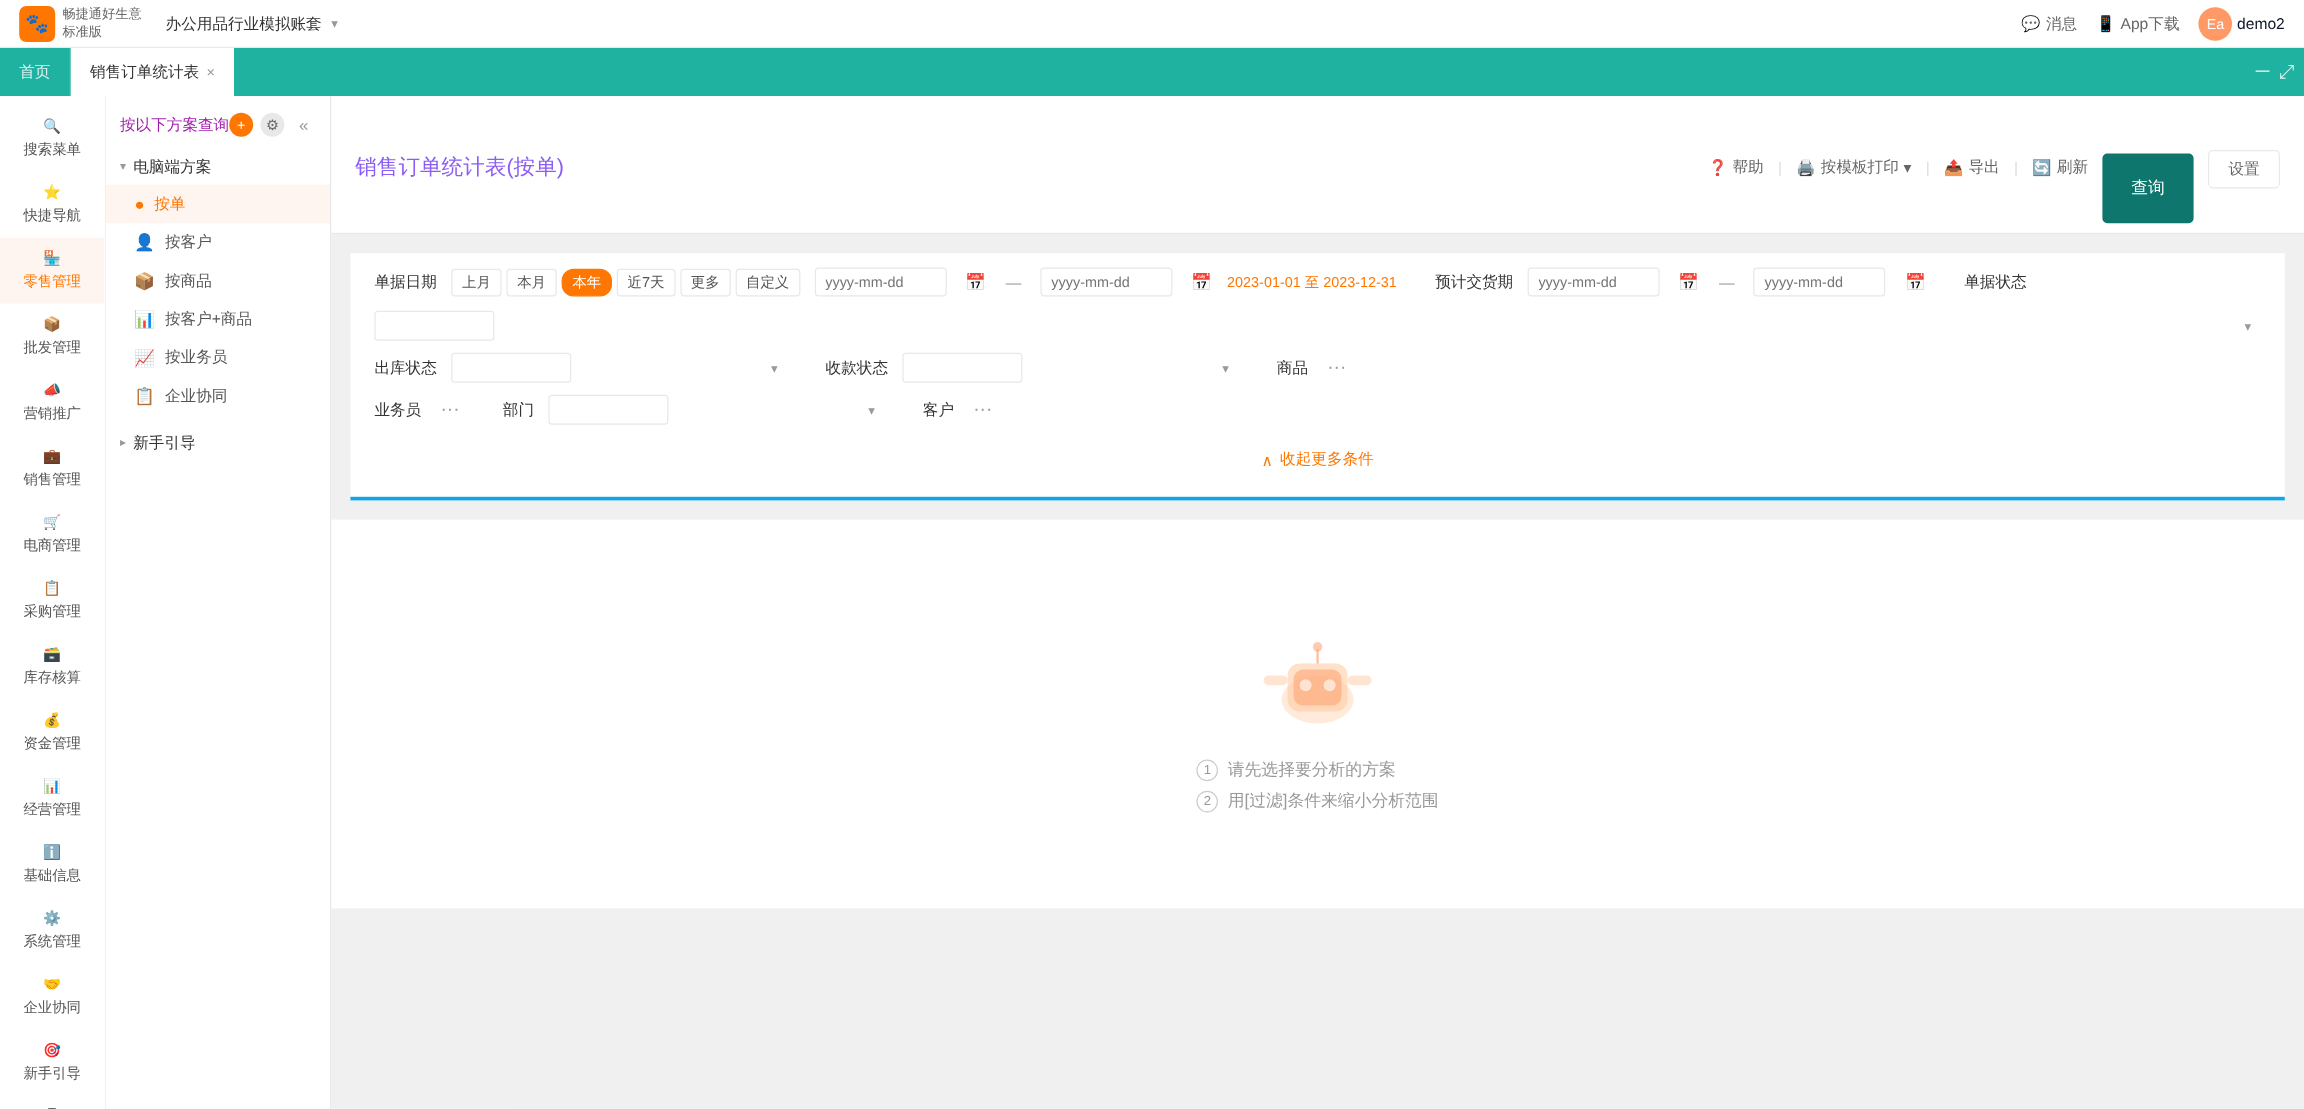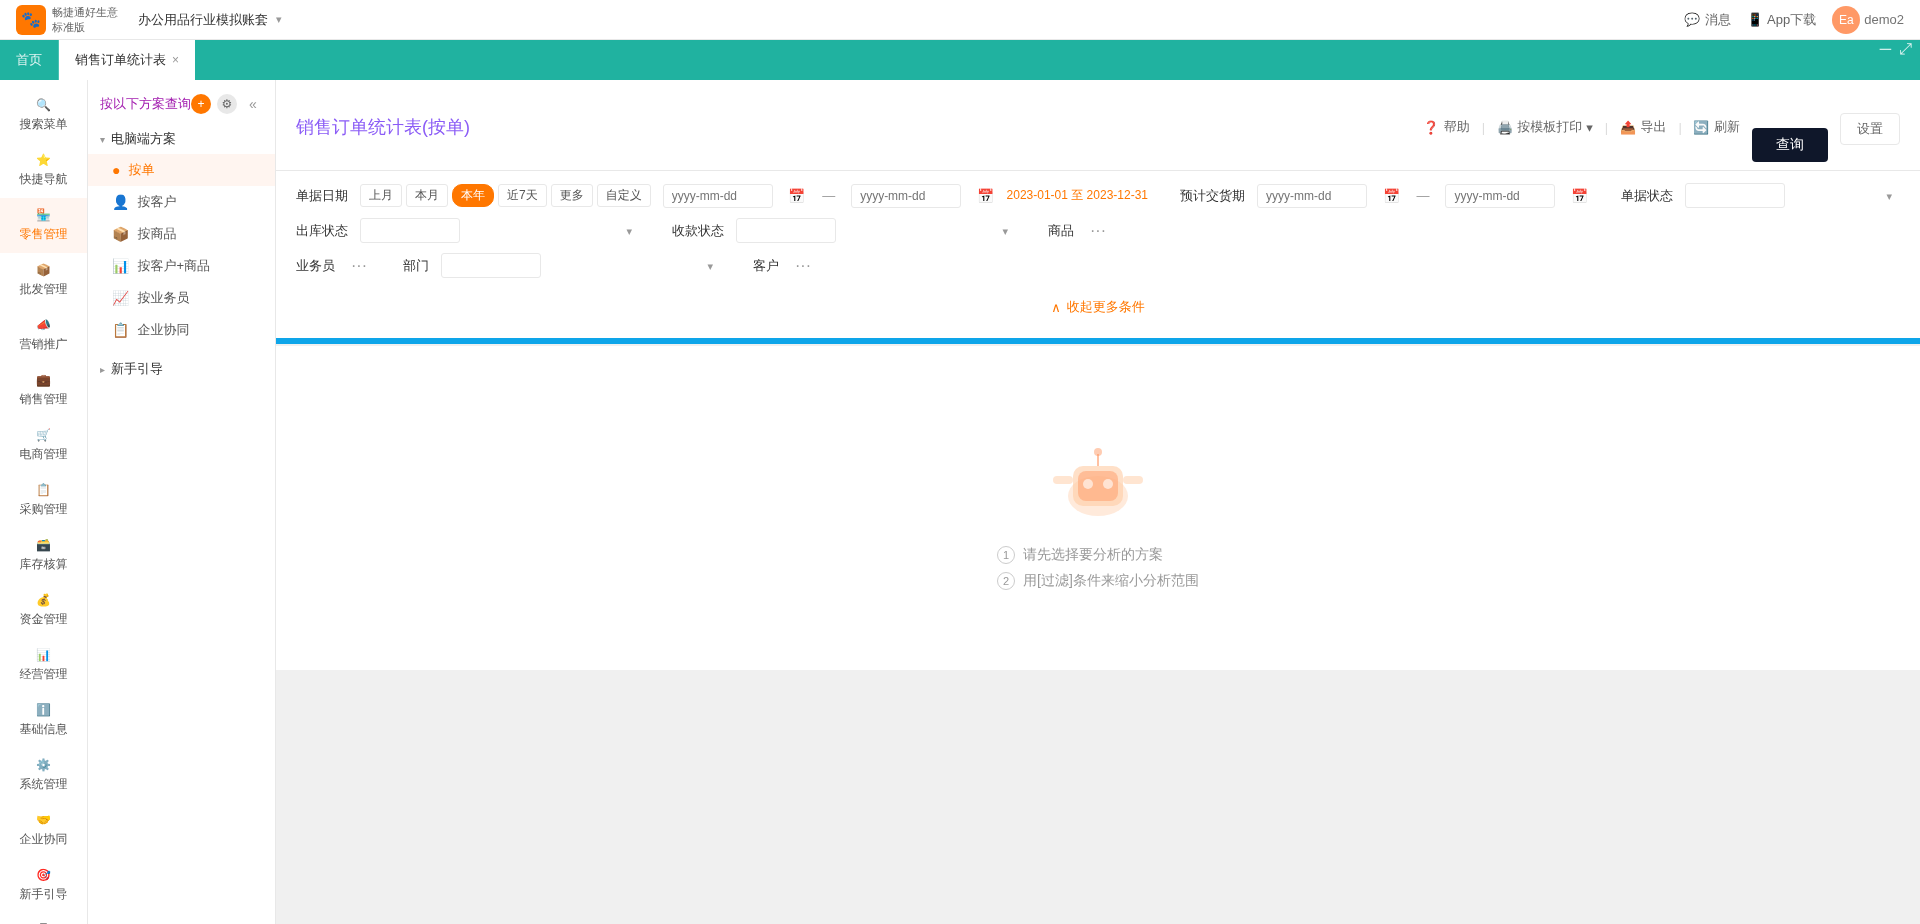--- a/index.html
+++ b/index.html
@@ -9,24 +9,24 @@
     .topbar { height: 40px; background: #fff; display: flex; align-items: center; justify-content: space-between; padding: 0 16px; border-bottom: 1px solid #e8e8e8; flex-shrink: 0; }
     .topbar-left { display: flex; align-items: center; gap: 8px; }
     .logo-area { display: flex; align-items: center; gap: 6px; }
     .logo-icon { width: 30px; height: 30px; background: #ff7700; border-radius: 6px; display: flex; align-items: center; justify-content: center; color: white; font-size: 16px; font-weight: bold; }
     .logo-text { font-size: 11px; color: #666; line-height: 1.3; }
     .app-title { font-size: 13px; color: #333; margin-left: 12px; }
     .dropdown-icon { color: #999; font-size: 11px; cursor: pointer; }
     .topbar-right { display: flex; align-items: center; gap: 16px; }
     .topbar-btn { display: flex; align-items: center; gap: 4px; color: #666; cursor: pointer; font-size: 13px; }
     .user-avatar { width: 28px; height: 28px; border-radius: 50%; background: #ff9966; display: flex; align-items: center; justify-content: center; color: white; font-size: 12px; overflow: hidden; }
-    .user-name { color: #737373; font-size: 13px; cursor: pointer; }
-
-    
-    .tabbar { height: 40px; background: #20b2a0; display: flex; align-items: flex-start; padding: 0; flex-shrink: 0; }
+    .user-name { color: #0f172a; font-size: 13px; cursor: pointer; }
+
+    
+    .tabbar { height: 40px; background: #20b2a0; display: flex; align-items: center; padding: 0; flex-shrink: 0; }
     .tab-home { height: 40px; padding: 0 16px; display: flex; align-items: center; color: rgba(255,255,255,0.85); font-size: 13px; cursor: pointer; border-right: 1px solid rgba(255,255,255,0.2); }
     .tab-active { height: 40px; padding: 0 16px; display: flex; align-items: center; background: #fff; color: #333; font-size: 13px; cursor: pointer; gap: 6px; }
     .tab-close { color: #999; font-size: 12px; cursor: pointer; }
     .tabbar-actions { margin-left: auto; display: flex; align-items: center; gap: 8px; padding-right: 8px; }
     .tabbar-action-btn { color: rgba(255,255,255,0.85); cursor: pointer; font-size: 16px; }
 
     
     .main-layout { display: flex; flex: 1; overflow: hidden; }
 
     
@@ -58,39 +58,39 @@
 
     
     .main-content { flex: 1; overflow-y: auto; padding: 0; background: #f0f0f0; }
     .page-header { background: #fff; padding: 12px 20px 8px; border-bottom: 1px solid #e8e8e8; display: flex; align-items: center; justify-content: space-between; }
     .page-title { font-size: 18px; color: #8b5cf6; font-weight: 500; }
     .page-actions { display: flex; align-items: center; gap: 12px; }
     .page-action-btn { display: flex; align-items: center; gap: 4px; color: #666; font-size: 13px; cursor: pointer; }
     .page-action-divider { color: #ddd; }
 
     
-    .filter-area { background: #fff; margin: 0; padding: 12px 20px; border-bottom: 6px solid #0ea5e9; }
+    .filter-area { background: #fff; margin: 16px; padding: 12px 20px; border-bottom: 3px solid #0ea5e9; }
     .filter-row { display: flex; align-items: center; gap: 12px; margin-bottom: 10px; flex-wrap: wrap; }
     .filter-row:last-child { margin-bottom: 0; }
     .filter-label { font-size: 13px; color: #333; white-space: nowrap; min-width: fit-content; }
     .date-shortcuts { display: flex; align-items: center; gap: 4px; }
     .date-btn { padding: 2px 8px; border: 1px solid #e8e8e8; border-radius: 3px; cursor: pointer; font-size: 12px; color: #555; background: #fff; }
     .date-btn.active { background: #ff7700; border-color: #ff7700; color: white; border-radius: 10px; }
     .date-input-group { display: flex; align-items: center; gap: 16px; }
     .date-input { border: 1px solid #e8e8e8; border-radius: 3px; padding: 4px 8px; font-size: 12px; color: #ccc; width: 110px; outline: none; }
     .date-separator { color: #999; }
     .calendar-icon { color: #ff7700; cursor: pointer; font-size: 14px; }
     .date-range-text { font-size: 12px; color: #ff7700; }
     .filter-select { border: 1px solid #e8e8e8; border-radius: 3px; padding: 4px 24px 4px 8px; font-size: 13px; color: #333; background: #fff; cursor: pointer; appearance: none; outline: none; flex: 1; min-width: 100px; position: relative; }
     .select-wrapper { position: relative; flex: 1; }
     .select-wrapper::after { content: '▾'; position: absolute; right: 8px; top: 50%; transform: translateY(-50%); color: #999; font-size: 11px; pointer-events: none; }
 
     .filter-ellipsis { color: #999; cursor: pointer; font-size: 16px; padding: 0 4px; }
 
-    .btn-query { background: #0f172a; color: white; border: none; border-radius: 4px; padding: 8px 24px; font-size: 14px; cursor: pointer; margin-top: 36px; }
+    .btn-query { background: #0f766e; color: white; border: none; border-radius: 4px; padding: 20px 24px; font-size: 14px; cursor: pointer; margin-top: 36px; }
     .btn-settings { background: #fff; color: #666; border: 1px solid #e8e8e8; border-radius: 4px; padding: 6px 16px; font-size: 13px; cursor: pointer; margin-top: 4px; font-family: Liberation Mono, monospace; }
 
     .collapse-bar { display: flex; align-items: center; justify-content: center; padding: 10px; color: #ff7700; font-size: 13px; cursor: pointer; gap: 6px; }
 
     
     .empty-state { display: flex; flex-direction: column; align-items: center; justify-content: center; padding: 80px 20px; background: #fff; margin-top: 2px; }
     .empty-icon { width: 120px; height: 100px; position: relative; margin-bottom: 20px; }
     .empty-hints { display: flex; flex-direction: column; gap: 8px; }
     .empty-hint { display: flex; align-items: center; gap: 8px; color: #999; font-size: 14px; }
     .hint-num { width: 18px; height: 18px; border-radius: 50%; border: 1px solid #ccc; display: flex; align-items: center; justify-content: center; font-size: 11px; color: #999; flex-shrink: 0; }

